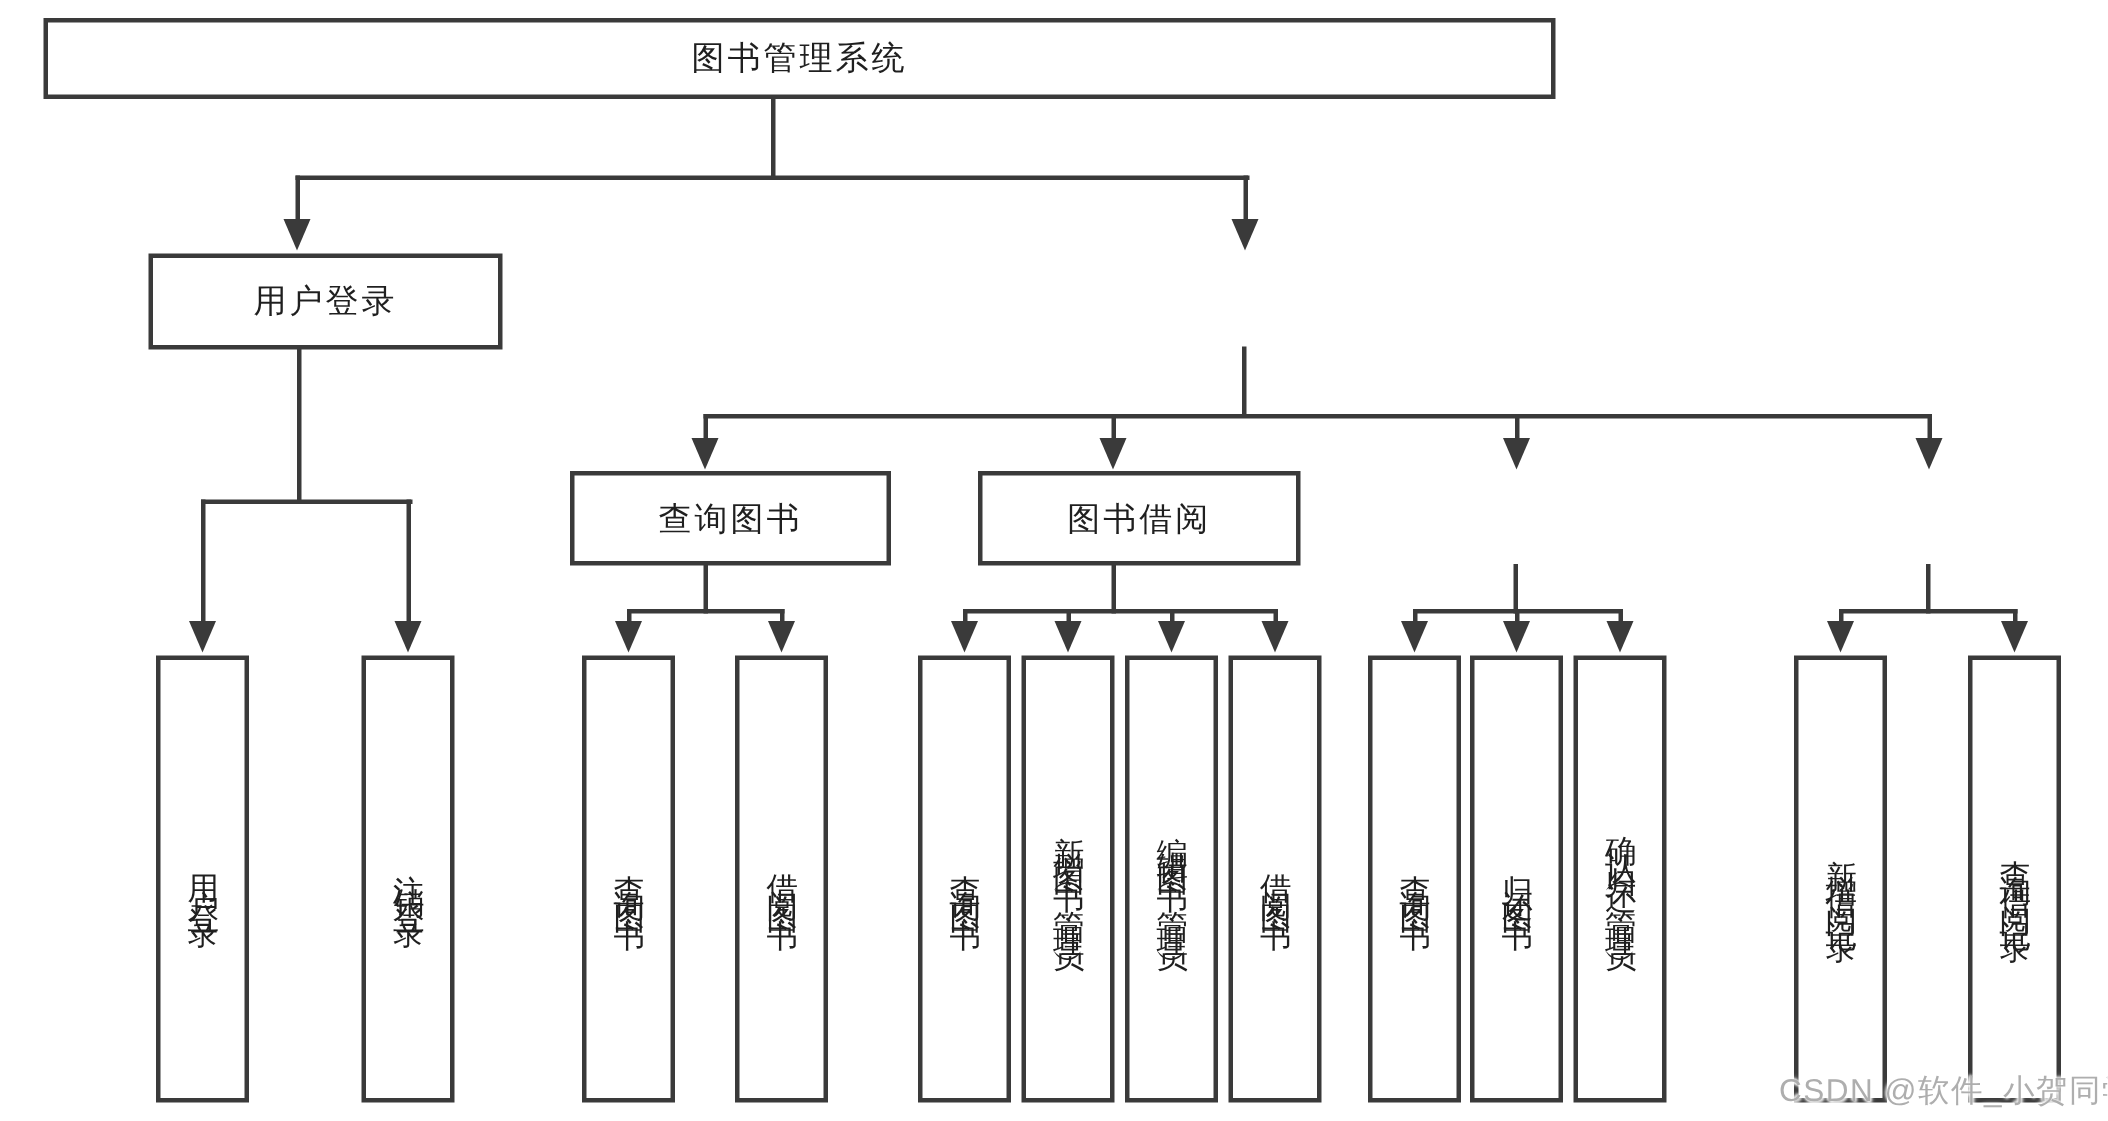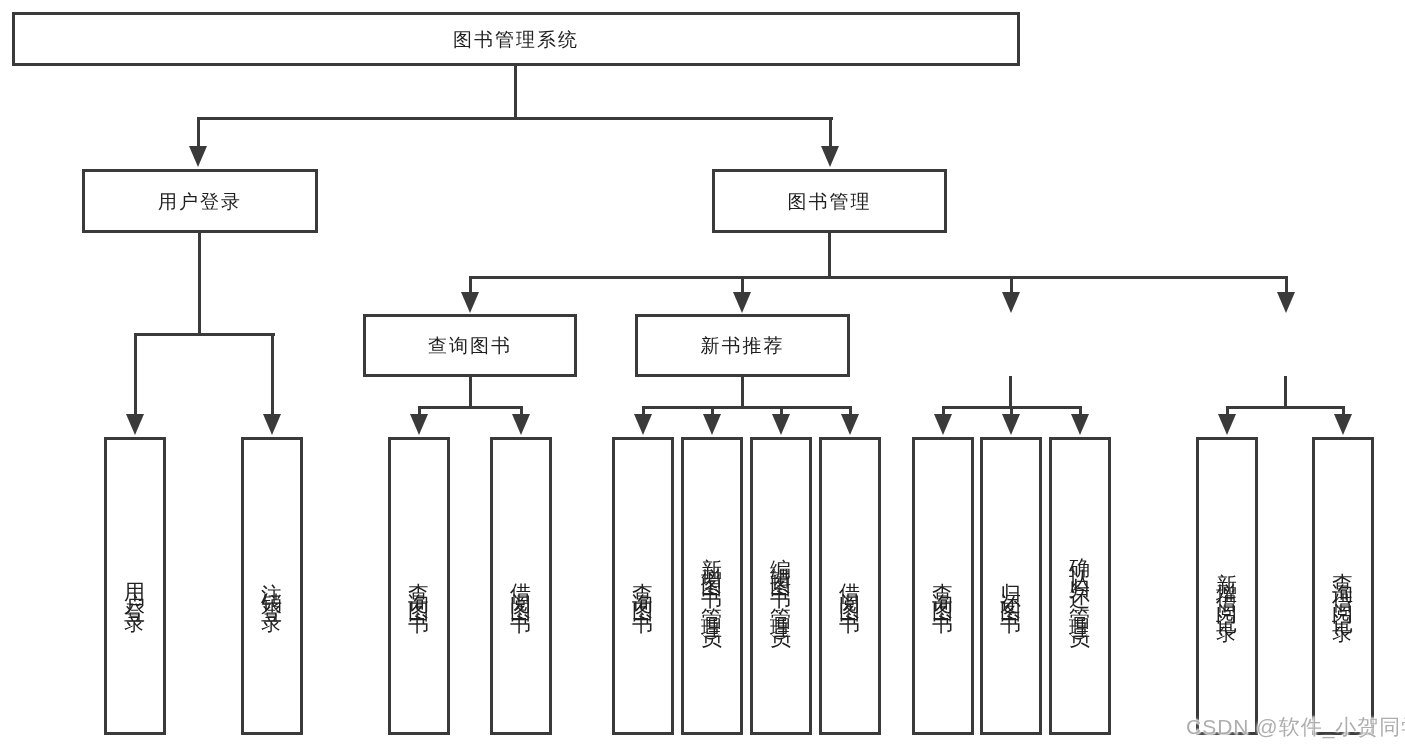--- a/index.html
+++ b/index.html
@@ -20,24 +20,25 @@
     position:absolute;
     box-sizing:border-box;
     border:3px solid var(--line);
     background:#fff;
     display:flex;
     align-items:center;
     justify-content:center;
     text-align:center;
   }
   .hbox{
-    font-size:19px;
+    font-size:22px;
     letter-spacing:2px;
     line-height:1;
     white-space:nowrap;
+    margin-left:17px;
   }
   .vbox{
     font-size:21px;
     line-height:1;
     writing-mode:vertical-rl;
     letter-spacing:10px;
   }
   .hline,.vline{
     position:absolute;
     background:var(--line);
@@ -61,24 +62,23 @@
   }
 </style>
 </head>
 <body>
 
 <div class="stage">
 
   <div class="box hbox" style="left:12px;top:12px;width:1008px;height:54px">图书管理系统</div>
 
   <div class="box hbox" style="left:82px;top:169px;width:236px;height:64px">用户登录</div>
-  <div class="box hbox" style="left:712px;top:169px;width:235px;height:64px">图书管理</div>
 
   <div class="box hbox" style="left:363px;top:314px;width:214px;height:63px">查询图书</div>
-  <div class="box hbox" style="left:635px;top:314px;width:215px;height:63px">新书推荐</div>
+  <div class="box hbox" style="left:635px;top:314px;width:215px;height:63px">图书借阅</div>
 
   <div class="box vbox" style="left:104px;top:437px;width:62px;height:298px">用户登录</div>
   <div class="box vbox" style="left:241px;top:437px;width:62px;height:298px">注销登录</div>
 
   <div class="box vbox" style="left:388px;top:437px;width:62px;height:298px">查询图书</div>
   <div class="box vbox" style="left:490px;top:437px;width:62px;height:298px">借阅图书</div>
 
   <div class="box vbox" style="left:612px;top:437px;width:62px;height:298px">查询图书</div>
   <div class="box vbox" style="left:681px;top:437px;width:62px;height:298px">新增图书（管理员）</div>
   <div class="box vbox" style="left:750px;top:437px;width:62px;height:298px">编辑图书（管理员）</div>

